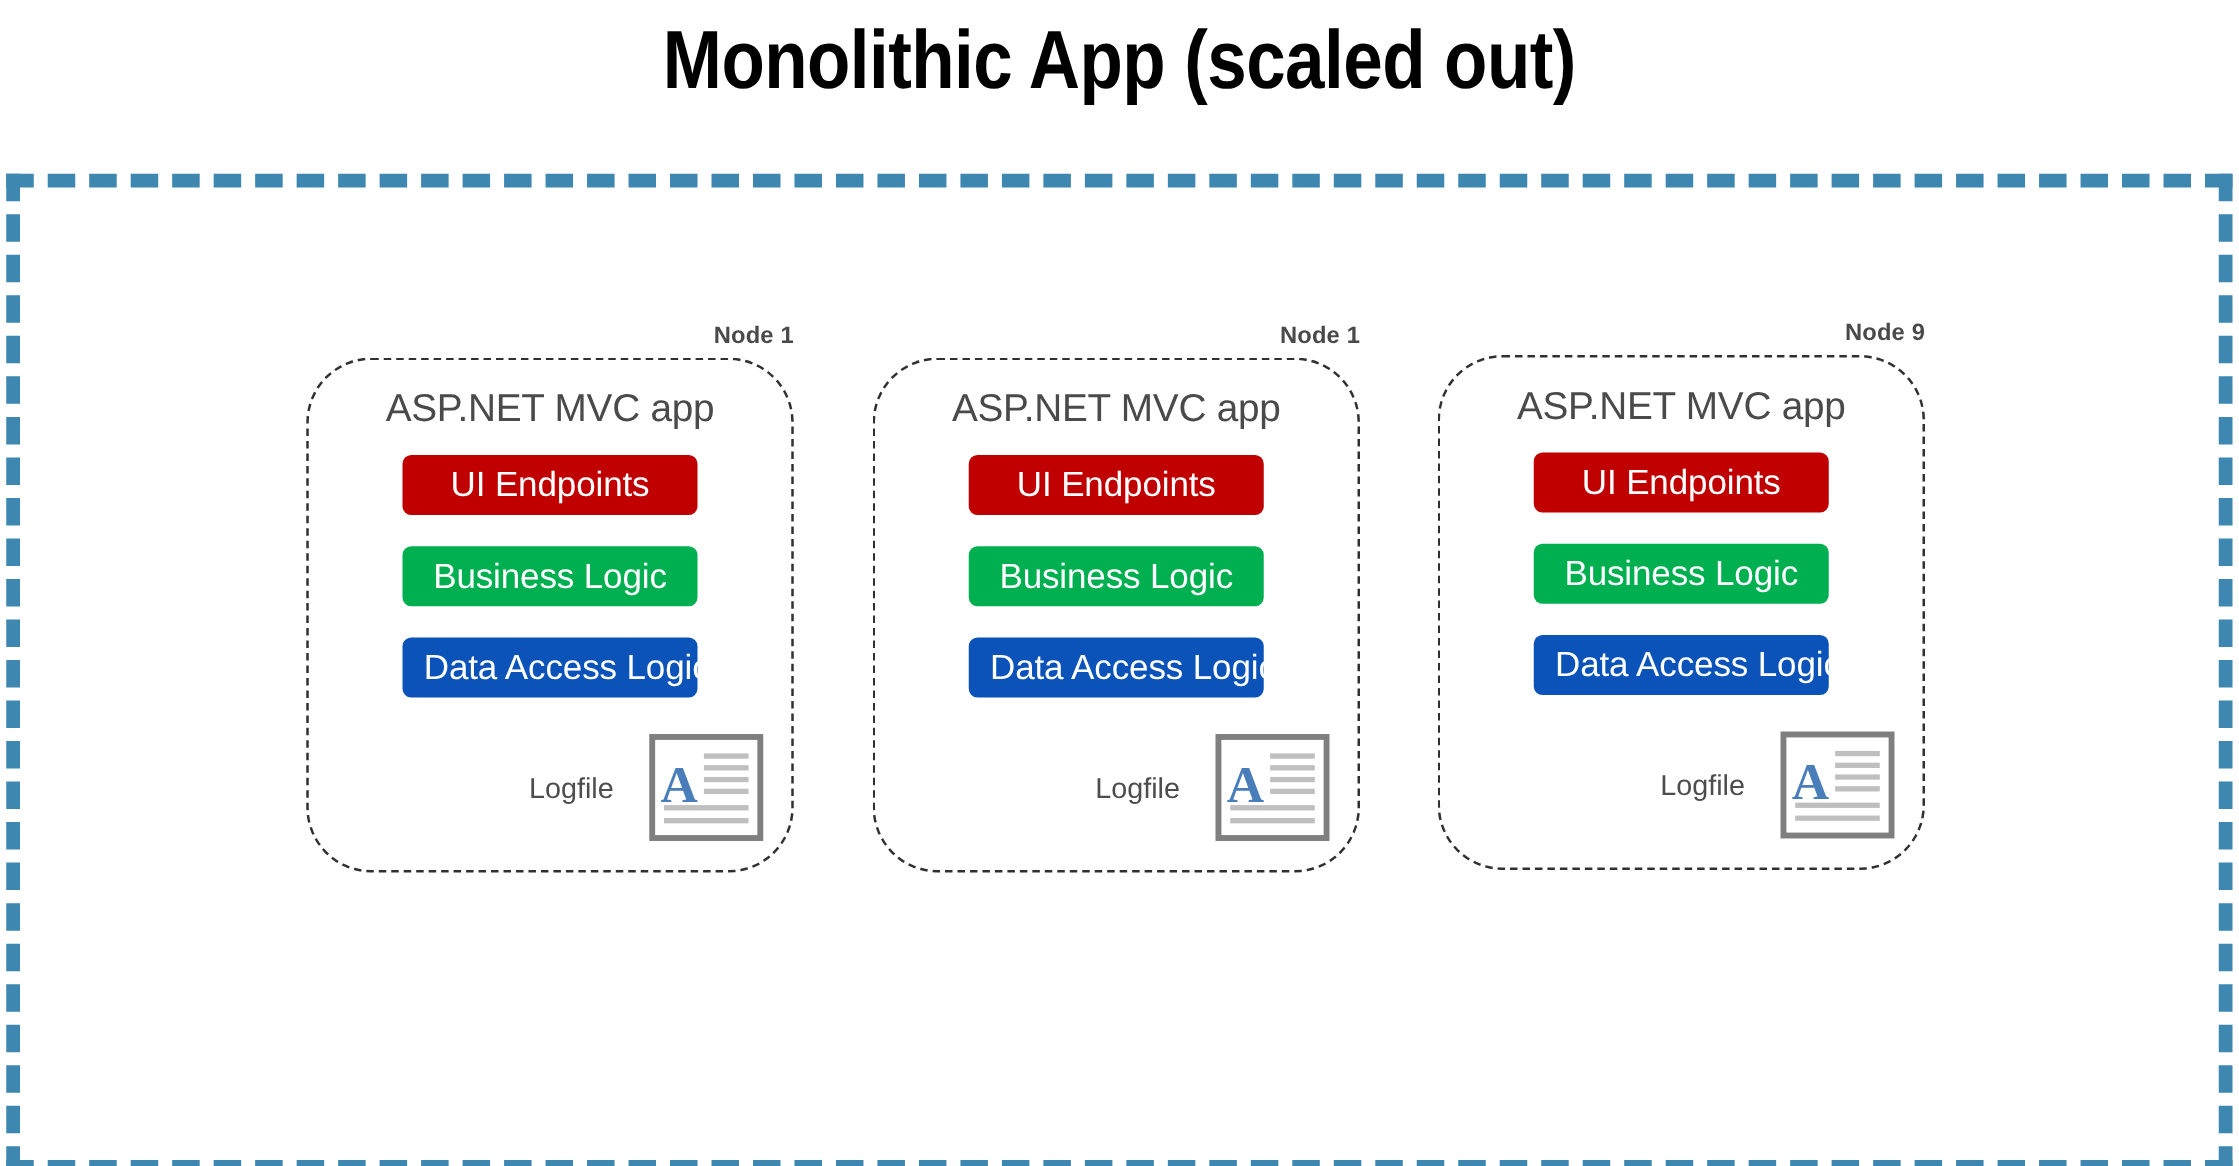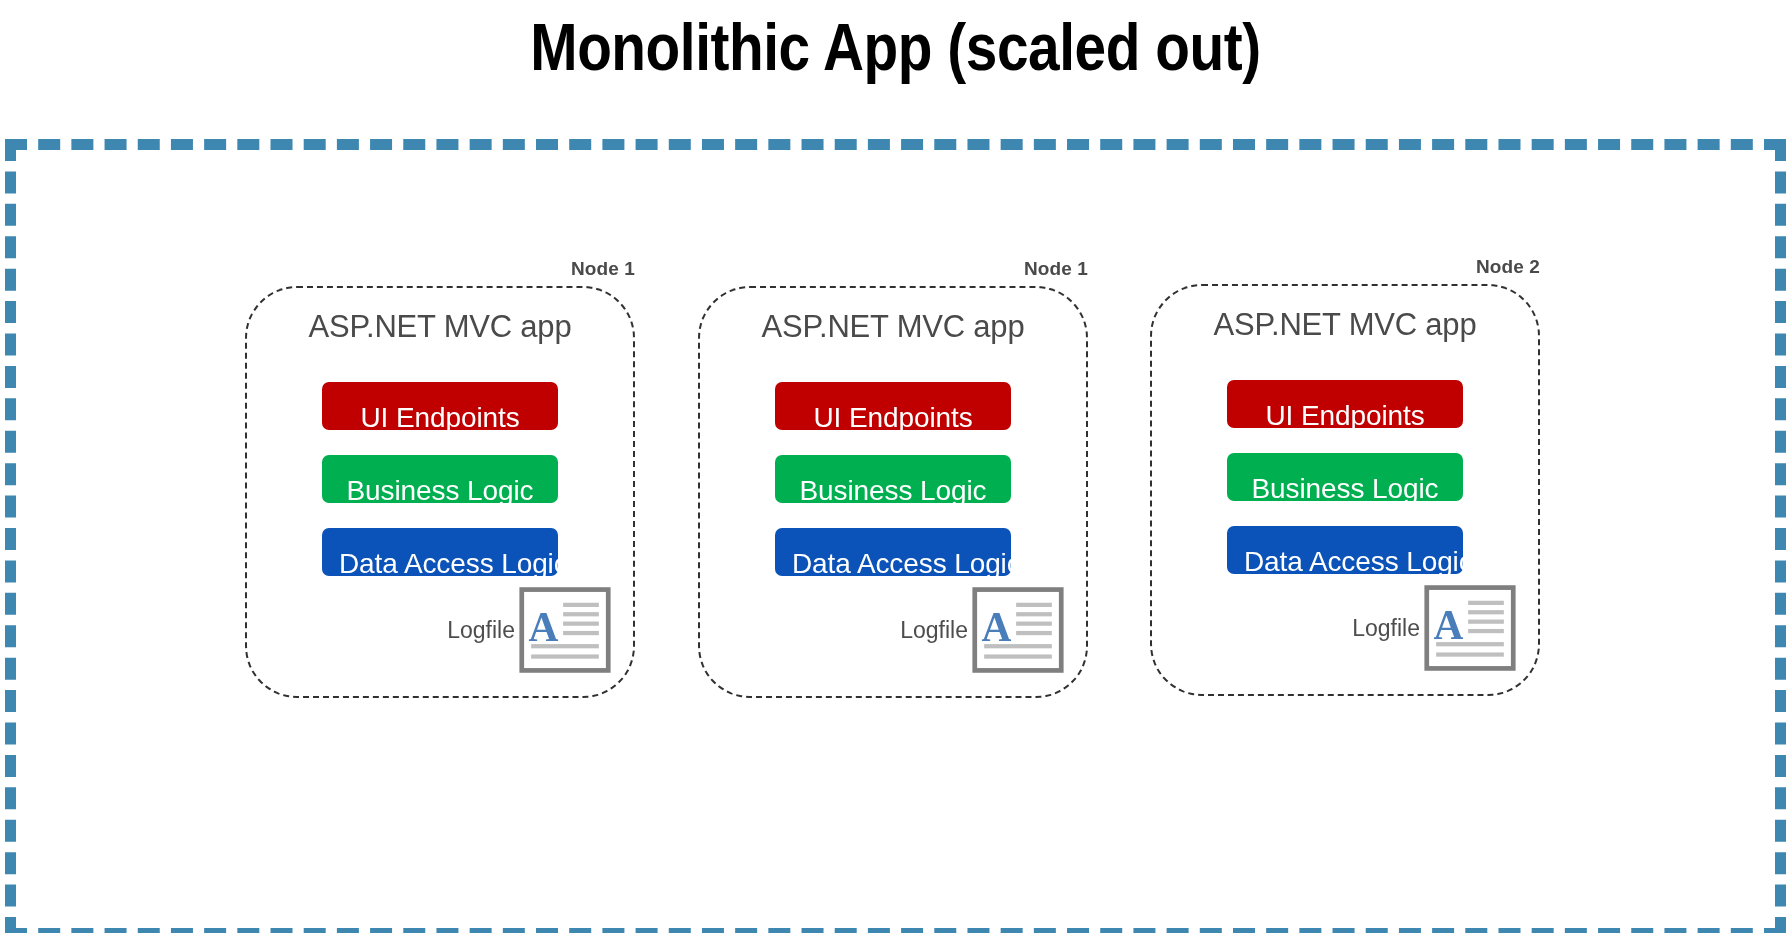--- a/index.html
+++ b/index.html
@@ -97,42 +97,42 @@
 
   
   .layer-stack {
     position: absolute;
     left: 0;
     top: 76px;
     width: 100%;
   }
   .layer-pill {
     display: block;
-    margin: 18px auto 25px auto;
+    margin: 0 auto 25px auto;
     height: 48px;
     line-height: 48px;
     border-radius: 7px;
     color: #ffffff;
     font-size: 28px;
     font-weight: normal;
     text-align: center;
     white-space: nowrap;
     box-sizing: border-box;
-    padding: 12px 17px;
+    padding: 0 17px;
     letter-spacing: -0.1px;
   }
 
   
   .logfile-row {
     position: absolute;
     right: 21px;
     bottom: 19px;
     display: flex;
     align-items: center;
-    gap: 3px;
+    gap: 27px;
   }
   .logfile-label {
     font-size: 23px;
     color: #4d4d4d;
     white-space: nowrap;
   }
   .logfile-icon {
     width: 94px;
     height: 94px;
     display: block;
@@ -191,21 +191,21 @@
           <rect x="48" y="41" width="38" height="4.5" fill="#bfbfbf"></rect>
           <rect x="48" y="51" width="38" height="4.5" fill="#bfbfbf"></rect>
           <rect x="14" y="65" width="72" height="4.5" fill="#bfbfbf"></rect>
           <rect x="14" y="76" width="72" height="4.5" fill="#bfbfbf"></rect>
         </svg>
       </div>
     </div>
   </div>
 
   <div class="node-group" style="left:1150px; top:256px; width:390px;">
-    <div class="node-label">Node 2</div>
+    <div class="node-label">Node 9</div>
     <div class="node-card">
       <div class="node-heading">ASP.NET MVC app</div>
       <div class="layer-stack">
         <span class="layer-pill" style="background:#C00000; width:236px;">UI Endpoints</span>
         <span class="layer-pill" style="background:#00B050; width:236px;">Business Logic</span>
         <span class="layer-pill" style="background:#0B53B8; width:236px;">Data Access Logic</span>
       </div>
       <div class="logfile-row">
         <span class="logfile-label">Logfile</span>
         <svg class="logfile-icon" viewBox="0 0 100 100">

